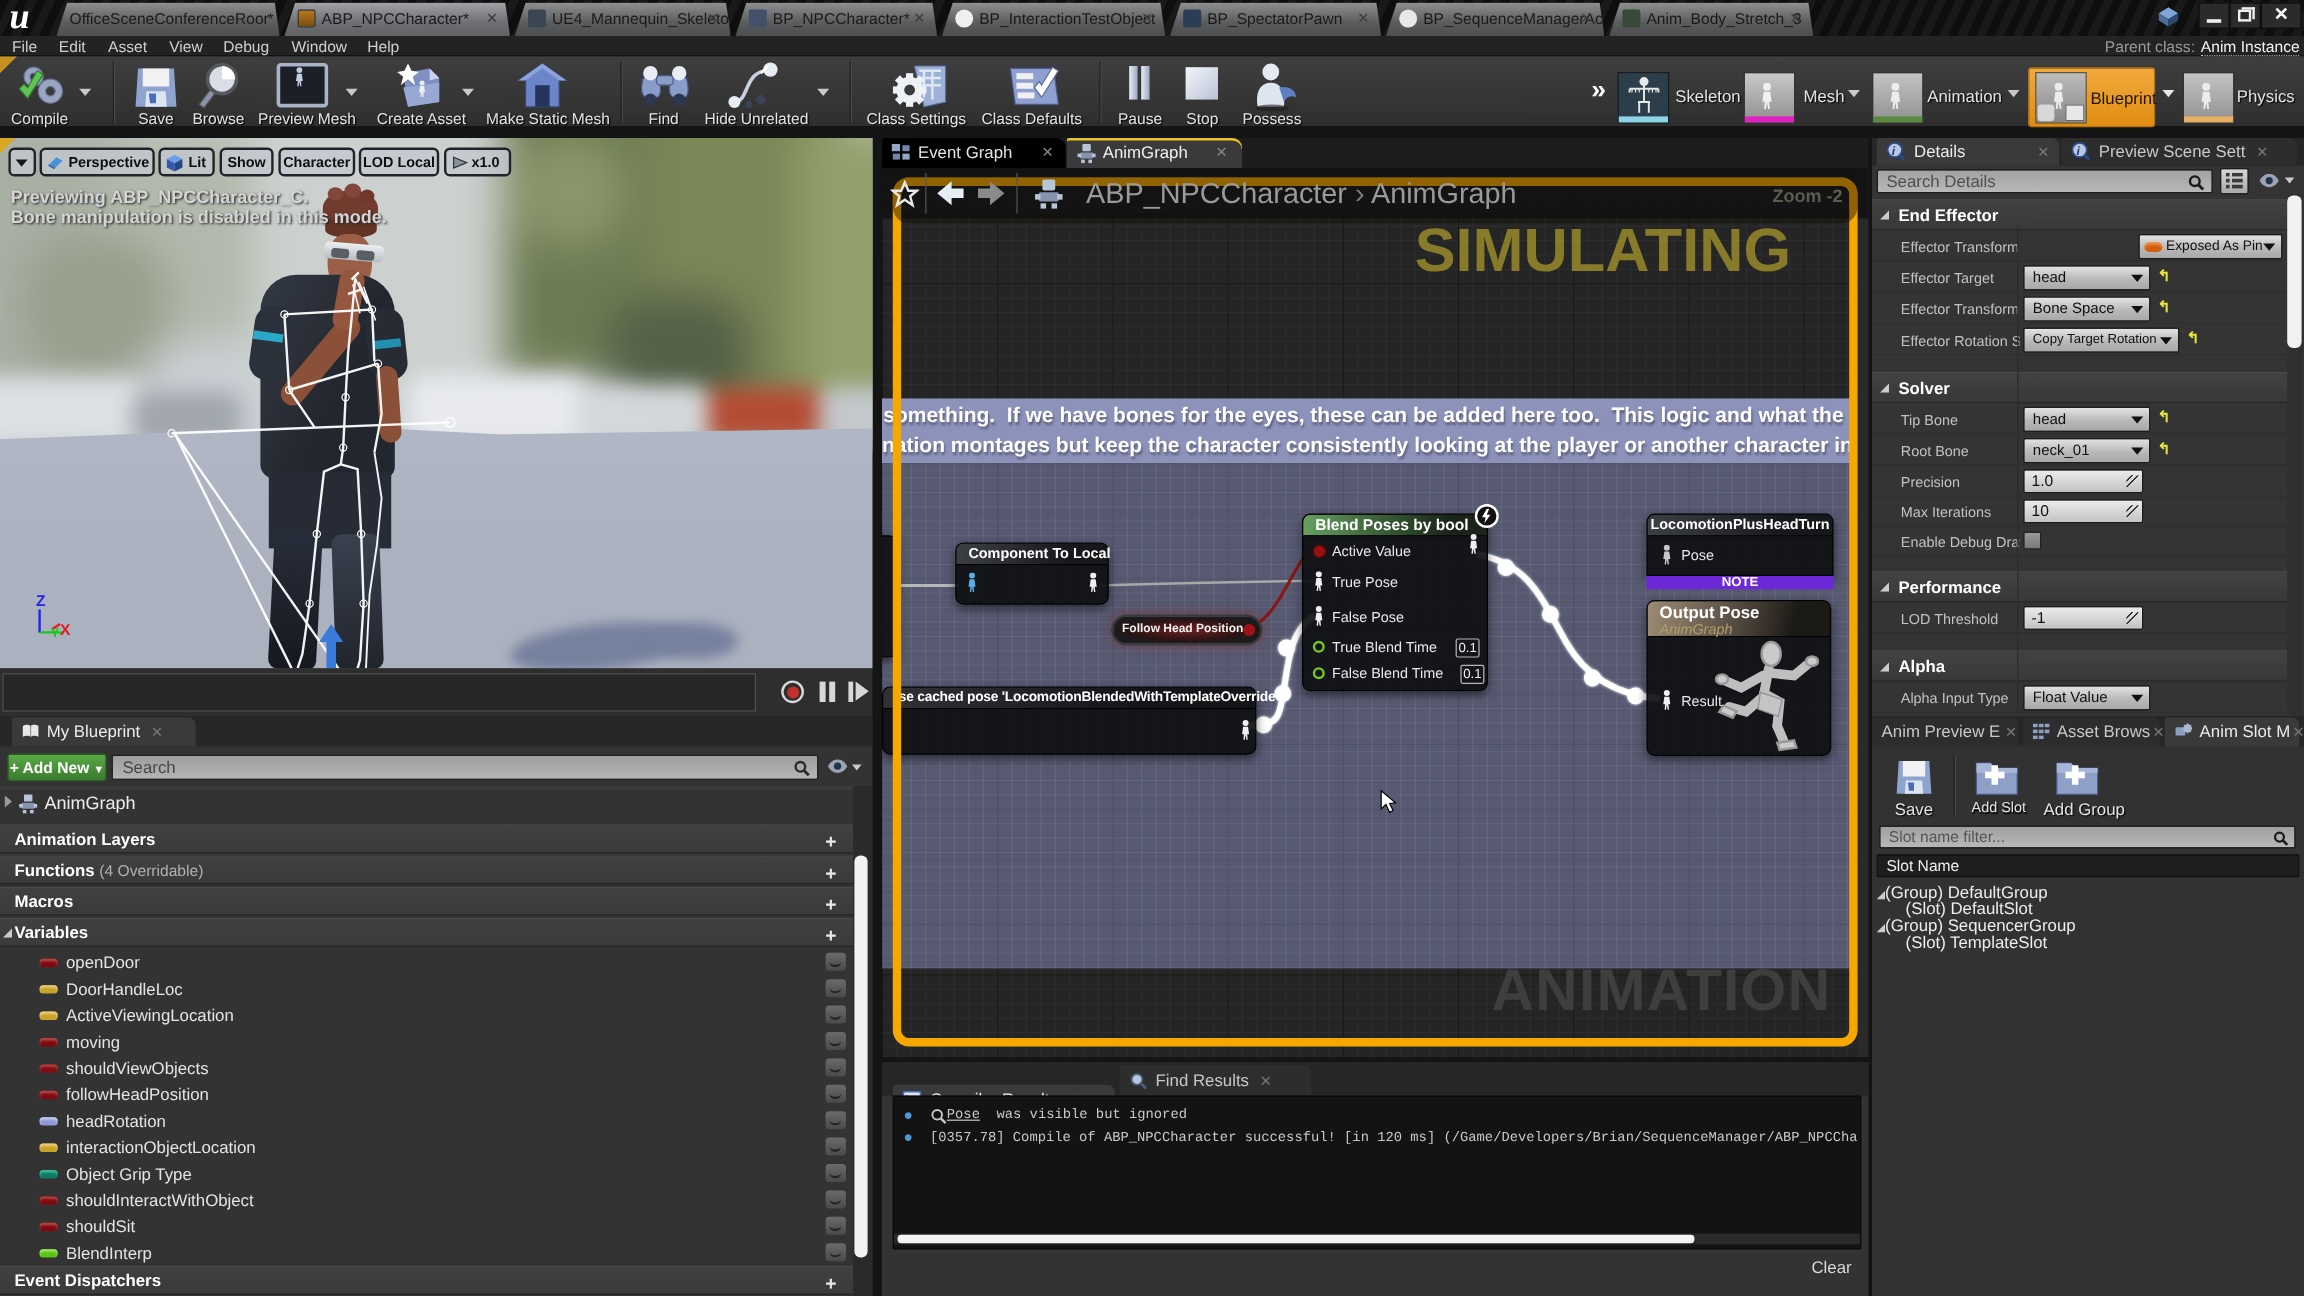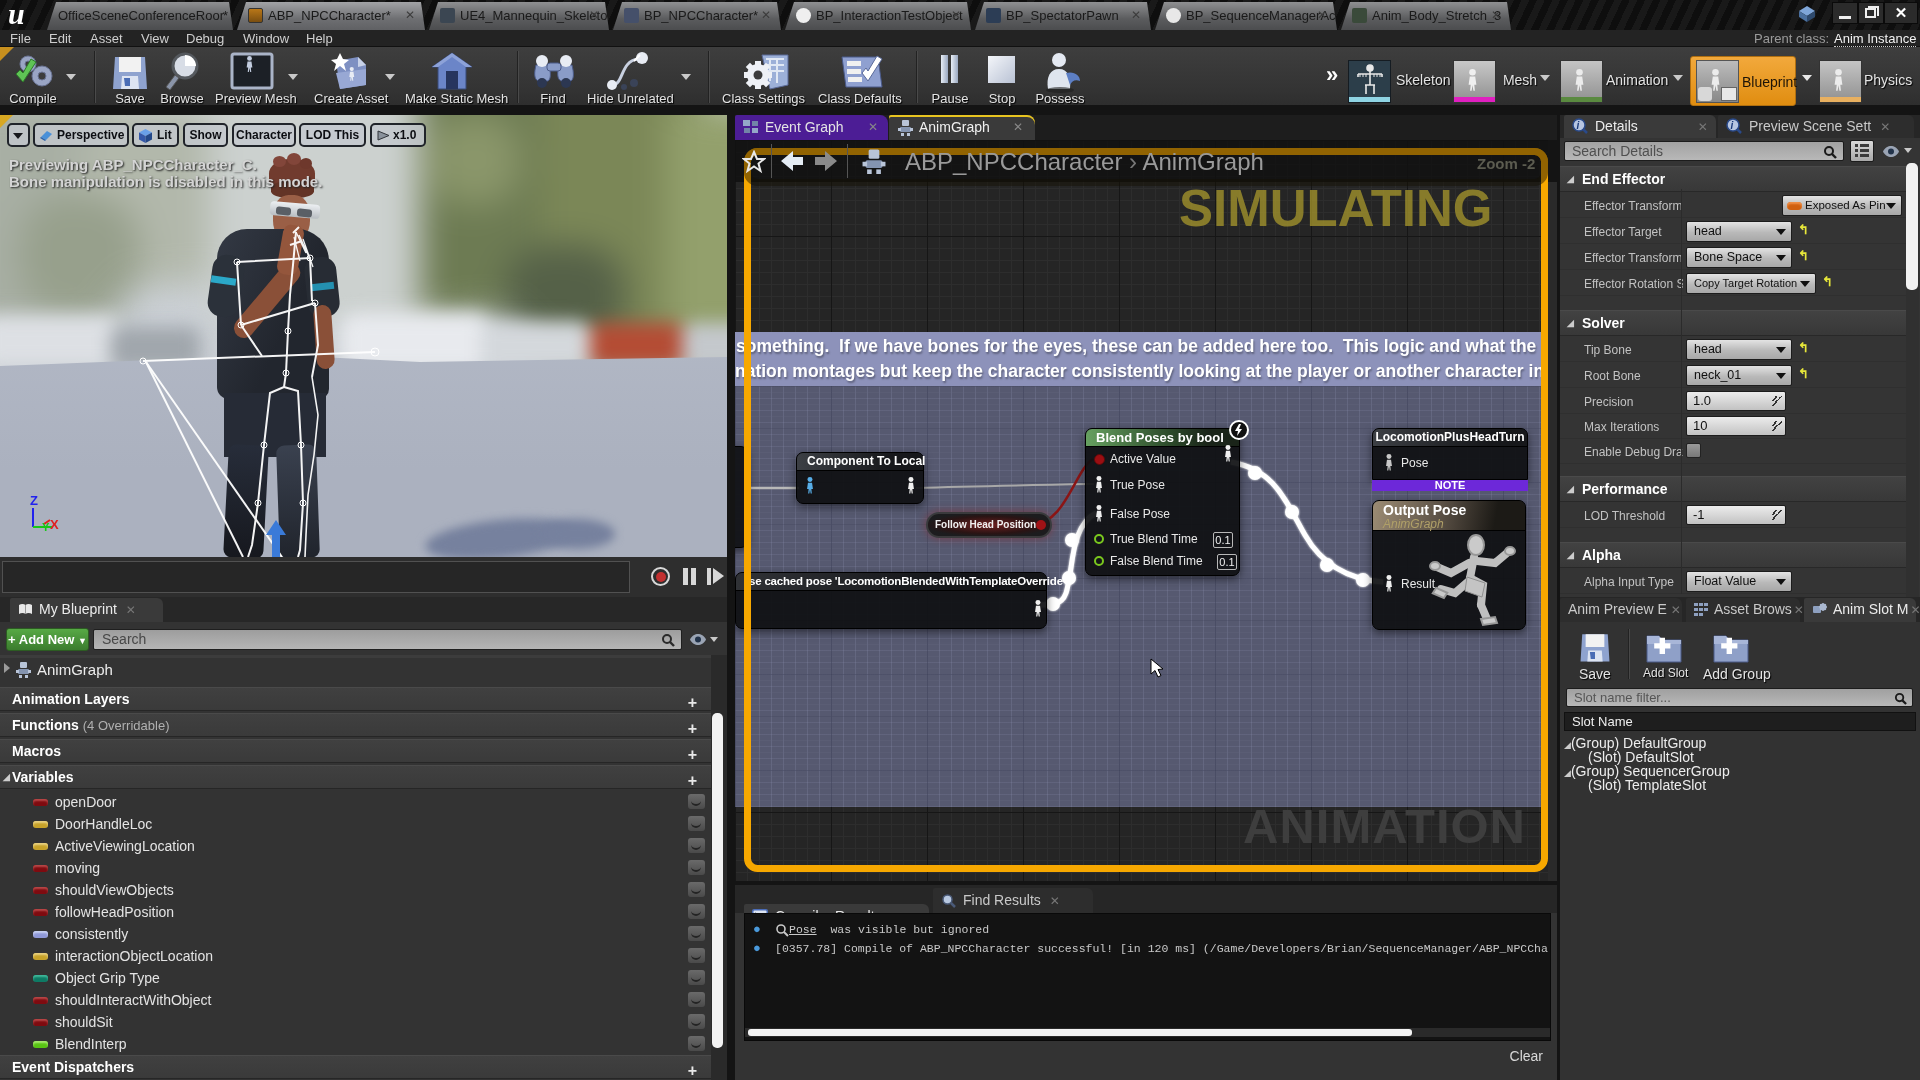--- a/index.html
+++ b/index.html
@@ -403,21 +403,21 @@
         <path d="M2 8 L8 2 L13 5 L7 11 Z" fill="#4a90d8"></path>
         <path d="M2 8 L7 11 L6 12 L1 9Z" fill="#2a60a8"></path>
       </svg></div>
   <div class="abs" style="left:132px;top:8px;width:47px;height:24px;background:rgba(195,200,206,0.8);border:2px solid #20242a;border-radius:5px;color:#0c0e12;font-size:12px;font-weight:bold;line-height:20px;white-space:nowrap;padding-left:23px">Lit<svg class="abs" style="left:4px;top:3px" width="15" height="15">
         <path d="M7.5 1 L14 4.5 L7.5 8 L1 4.5 Z" fill="#6aa0e8"></path>
         <path d="M1 4.5 L7.5 8 L7.5 15 L1 11.5 Z" fill="#3558a8"></path>
         <path d="M14 4.5 L7.5 8 L7.5 15 L14 11.5 Z" fill="#244888"></path>
       </svg></div>
   <div class="abs" style="left:183px;top:8px;width:45px;height:24px;background:rgba(195,200,206,0.8);border:2px solid #20242a;border-radius:5px;color:#0c0e12;font-size:12px;font-weight:bold;line-height:20px;text-align:center;white-space:nowrap">Show</div>
   <div class="abs" style="left:232px;top:8px;width:64px;height:24px;background:rgba(195,200,206,0.8);border:2px solid #20242a;border-radius:5px;color:#0c0e12;font-size:12px;font-weight:bold;line-height:20px;text-align:center;white-space:nowrap">Character</div>
-  <div class="abs" style="left:299px;top:8px;width:67px;height:24px;background:rgba(195,200,206,0.8);border:2px solid #20242a;border-radius:5px;color:#0c0e12;font-size:12px;font-weight:bold;line-height:20px;text-align:center;white-space:nowrap">LOD This</div>
+  <div class="abs" style="left:299px;top:8px;width:67px;height:24px;background:rgba(195,200,206,0.8);border:2px solid #20242a;border-radius:5px;color:#0c0e12;font-size:12px;font-weight:bold;line-height:20px;text-align:center;white-space:nowrap">LOD Local</div>
   <div class="abs" style="left:370px;top:8px;width:56px;height:24px;background:rgba(195,200,206,0.8);border:2px solid #20242a;border-radius:5px;color:#0c0e12;font-size:12px;font-weight:bold;line-height:20px;white-space:nowrap;padding-left:21px">x1.0<svg class="abs" style="left:5px;top:5px" width="13" height="11">
         <path d="M1 1 L12 5.5 L1 10 Z" fill="#8a929c" stroke="#30343a" stroke-width="1"></path>
       </svg></div>
 </div>
 
 <div id="timeline" class="abs" style="left:0;top:557px;width:727px;height:40px;background:#2e2e2e;">
   <div class="abs" style="left:2px;top:4px;width:628px;height:32px;background:#262626;border:1px solid #515151"></div>
   <div class="abs" style="left:651px;top:10px;width:19px;height:19px;border-radius:50%;border:2px solid #d8d8d8;background:#2e2e2e">
       <div class="abs" style="left:2.5px;top:2.5px;width:10px;height:10px;border-radius:50%;background:#c23030"></div>
     </div>
@@ -470,34 +470,34 @@
   <div class="bphead" style="top:116px;">Functions <span style="font-weight:normal;color:#b0b0b0;font-size:13px">(4 Overridable)</span><span class="plus">+</span></div>
   <div class="bphead" style="top:142px;">Macros<span class="plus">+</span></div>
   <div class="bphead" style="top:168px;"><span style="position:absolute;left:3px;top:0px;color:#ccc;font-size:9px">◢</span>Variables<span class="plus">+</span></div>
 
   <div class="vrow" style="top:194px"><span class="pill" style="background:#7e0b10;box-shadow:inset 0 2px 2px #b84848"></span><span style="margin-left:55px">openDoor</span><span class="veye"></span></div>
   <div class="vrow" style="top:216px"><span class="pill" style="background:#c7a229;box-shadow:inset 0 2px 2px #e8d080"></span><span style="margin-left:55px">DoorHandleLoc</span><span class="veye"></span></div>
   <div class="vrow" style="top:238px"><span class="pill" style="background:#c7a229;box-shadow:inset 0 2px 2px #e8d080"></span><span style="margin-left:55px">ActiveViewingLocation</span><span class="veye"></span></div>
   <div class="vrow" style="top:260px"><span class="pill" style="background:#7e0b10;box-shadow:inset 0 2px 2px #b84848"></span><span style="margin-left:55px">moving</span><span class="veye"></span></div>
   <div class="vrow" style="top:282px"><span class="pill" style="background:#7e0b10;box-shadow:inset 0 2px 2px #b84848"></span><span style="margin-left:55px">shouldViewObjects</span><span class="veye"></span></div>
   <div class="vrow" style="top:304px"><span class="pill" style="background:#7e0b10;box-shadow:inset 0 2px 2px #b84848"></span><span style="margin-left:55px">followHeadPosition</span><span class="veye"></span></div>
-  <div class="vrow" style="top:326px"><span class="pill" style="background:#8f98d8;box-shadow:inset 0 2px 2px #c8d0f0"></span><span style="margin-left:55px">consistently</span><span class="veye"></span></div>
+  <div class="vrow" style="top:326px"><span class="pill" style="background:#8f98d8;box-shadow:inset 0 2px 2px #c8d0f0"></span><span style="margin-left:55px">headRotation</span><span class="veye"></span></div>
   <div class="vrow" style="top:348px"><span class="pill" style="background:#c7a229;box-shadow:inset 0 2px 2px #e8d080"></span><span style="margin-left:55px">interactionObjectLocation</span><span class="veye"></span></div>
   <div class="vrow" style="top:370px"><span class="pill" style="background:#0e7a64;box-shadow:inset 0 2px 2px #40b89a"></span><span style="margin-left:55px">Object Grip Type</span><span class="veye"></span></div>
   <div class="vrow" style="top:392px"><span class="pill" style="background:#7e0b10;box-shadow:inset 0 2px 2px #b84848"></span><span style="margin-left:55px">shouldInteractWithObject</span><span class="veye"></span></div>
   <div class="vrow" style="top:436px"><span class="pill" style="background:#58c413;box-shadow:inset 0 2px 2px #a8e870"></span><span style="margin-left:55px">BlendInterp</span><span class="veye"></span></div>
   <div class="vrow" style="top:414px"><span class="pill" style="background:#7e0b10;box-shadow:inset 0 2px 2px #b84848"></span><span style="margin-left:55px">shouldSit</span><span class="veye"></span></div>
   <div class="bphead" style="top:458px;">Event Dispatchers<span class="plus">+</span></div>
 
   <div class="abs" style="left:711px;top:58px;width:16px;height:425px;background:#2a2a2a"></div>
   <div class="abs" style="left:712px;top:116px;width:11px;height:335px;background:#f2f2f2;border-radius:5px"></div>
 </div>
 
 <div id="graphtabs" class="abs" style="left:735px;top:115px;width:822px;height:25px;background:#1d1d1d;">
-  <div class="abs" style="left:0;top:0;width:153px;height:25px;background:#4c1d95;border-radius:2px 8px 0 0;color:#e4e4e4;font-size:14px;line-height:24px">
+  <div class="abs" style="left:0;top:0;width:153px;height:25px;background:#000000;border-radius:2px 8px 0 0;color:#e4e4e4;font-size:14px;line-height:24px">
     <svg class="abs" style="left:8px;top:5px" width="16" height="14" viewBox="0 0 16 14">
         <rect x="0" y="0" width="7" height="6" fill="#94a6c8"></rect>
         <rect x="9" y="1" width="6" height="5" fill="#7284a8"></rect>
         <rect x="1" y="8" width="6" height="5" fill="#7284a8"></rect>
         <rect x="9" y="8" width="6" height="5" fill="#94a6c8"></rect>
       </svg>
     <span style="margin-left:30px">Event Graph</span><span style="position:absolute;right:10px;color:#888;font-size:12px">✕</span>
   </div>
   <div class="abs" style="left:154px;top:0;width:146px;height:25px;background:#3a3a3a;border-radius:2px 8px 0 0;color:#f0f0f0;font-size:14px;line-height:24px;box-shadow:inset 0 2px 0 #e8c420">
     <svg class="abs" style="left:8px;top:4px" width="17" height="17" viewBox="0 0 17 17">

